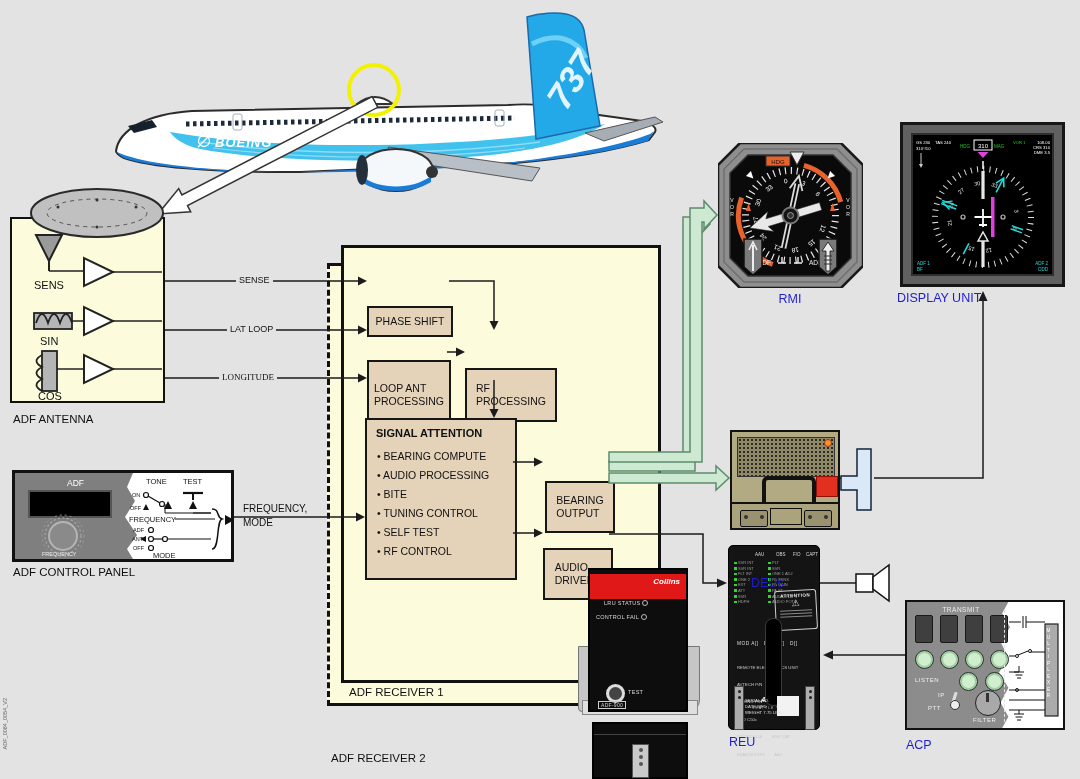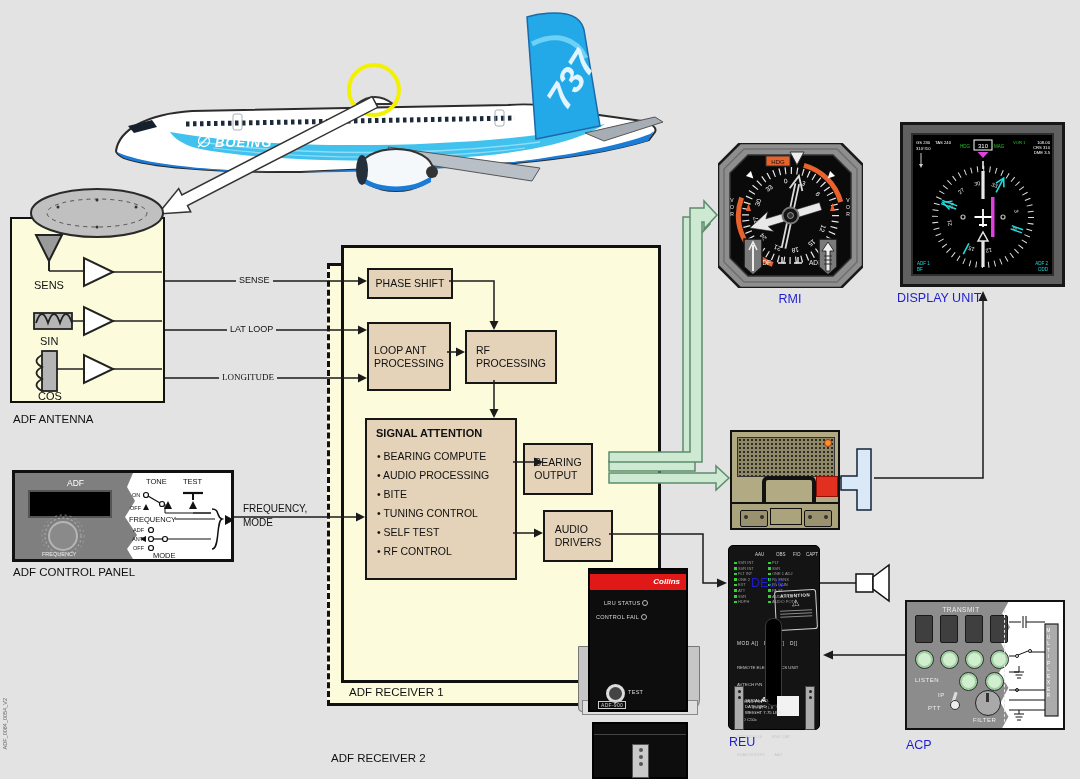--- a/index.html
+++ b/index.html
@@ -6,21 +6,21 @@
   #stage{position:relative;width:1080px;height:779px;background:#E3E3E3;overflow:hidden;}
   .abs{position:absolute;}
   svg{display:block;}
   .seclab{position:absolute;font-size:11.5px;color:#111;z-index:7;white-space:nowrap;}
   .bluelab{position:absolute;font-size:12.5px;color:#1e1ecf;z-index:7;white-space:nowrap;}
   .linelab{position:absolute;font-size:9px;color:#111;background:#E3E3E3;padding:0 3px;z-index:11;white-space:nowrap;}
   .prewrap{white-space:pre-line;}
   .ybox{position:absolute;background:#FCFCDC;border:3px solid #111;z-index:2;}
   .tan{position:absolute;background:#E4D3B9;border:2px solid #161616;z-index:3;
        display:flex;align-items:center;justify-content:center;text-align:left;
-       font-size:10.5px;color:#111;line-height:13px;}
+       font-size:10.5px;color:#111;line-height:13px;margin-top:38px;}
   .sp{position:absolute;background:#E4D3B9;border:2px solid #161616;z-index:3;color:#111;}
   .sp h4{margin:7px 0 0 9px;font-size:11px;}
   .sp ul{margin:8px 0 0 10px;padding:0;list-style:none;}
   .sp li{font-size:10.5px;line-height:19px;}
   .sp li::before{content:"• ";}
   .vtext{writing-mode:vertical-rl;text-orientation:upright;}
   
   #cpanel{left:12px;top:470px;width:222px;height:92px;border:3px solid #111;background:#fff;z-index:4;box-sizing:border-box;}
   
   #deus{left:730px;top:430px;width:110px;height:100px;background:#B2AA82;border:2px solid #111;z-index:4;box-sizing:border-box;}
@@ -45,21 +45,21 @@
   
   #acp{left:905px;top:600px;width:160px;height:130px;border:2.5px solid #111;background:#fff;z-index:4;box-sizing:border-box;}
   .acp-panel{position:absolute;inset:0;background:#8C8C8C;
      clip-path:polygon(0 0,65% 0,61% 9%,66% 20%,60% 32%,65% 44%,59% 56%,65% 68%,60% 80%,65% 91%,61% 100%,0 100%);}
   .acp-btn{position:absolute;width:16px;height:26px;top:13px;background:#3f3f3f;border:1px solid #1a1a1a;border-radius:2px;}
   .knob{position:absolute;width:17px;height:17px;border-radius:50%;background:#CFEFCF;border:1.5px solid #2a2a2a;
      box-shadow:inset 0 0 0 2px #9fcf9f;}
   .acp-lab{position:absolute;font-size:6px;color:#eee;letter-spacing:.5px;white-space:nowrap;}
   
   #collins{left:588px;top:568px;width:100px;height:144px;background:#0D0D0D;border:2px solid #000;z-index:6;box-sizing:border-box;}
-  #collins .band{position:absolute;left:0;top:4px;width:96px;height:16px;background:#E01818;color:#fff;
+  #collins .band{position:absolute;left:0;top:4px;width:96px;height:25px;background:#E01818;color:#fff;
      font-size:8px;font-style:italic;font-weight:bold;text-align:right;padding-right:6px;line-height:16px;box-sizing:border-box;}
   .cl-row{position:absolute;font-size:5.5px;color:#d8d8d8;letter-spacing:.3px;white-space:nowrap;}
   .cdot{display:inline-block;width:4px;height:4px;border:1px solid #bbb;border-radius:50%;vertical-align:-1px;margin-left:2px;}
   .doccode{position:absolute;left:2px;top:698px;writing-mode:vertical-rl;transform:rotate(180deg);
      font-size:5.5px;color:#666;z-index:7;}
 </style>
 </head>
 <body>
 
 <div id="stage">
@@ -120,21 +120,21 @@
     <h4>SIGNAL ATTENTION</h4>
     <ul>
       <li>BEARING COMPUTE</li>
       <li>AUDIO PROCESSING</li>
       <li>BITE</li>
       <li>TUNING CONTROL</li>
       <li>SELF TEST</li>
       <li>RF CONTROL</li>
     </ul>
   </div>
-  <div class="tan" style="left:523px;top:443px;width:66px;height:48px;">
+  <div class="tan" style="left:545px;top:443px;width:66px;height:48px;">
     <span class="prewrap">BEARING
 OUTPUT</span>
     </div>
   <div class="tan" style="left:543px;top:510px;width:66px;height:48px;">
     <span class="prewrap">AUDIO
 DRIVERS</span>
     </div>
 
   <div class="abs" style="left:10px;top:217px;width:155px;height:186px;background:#FCFCDC;border:2.5px solid #111;z-index:2;box-sizing:border-box;">
     <svg width="150" height="181">

